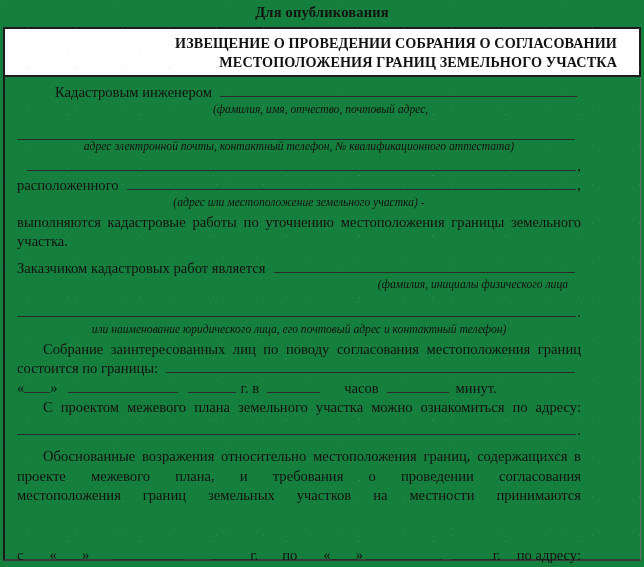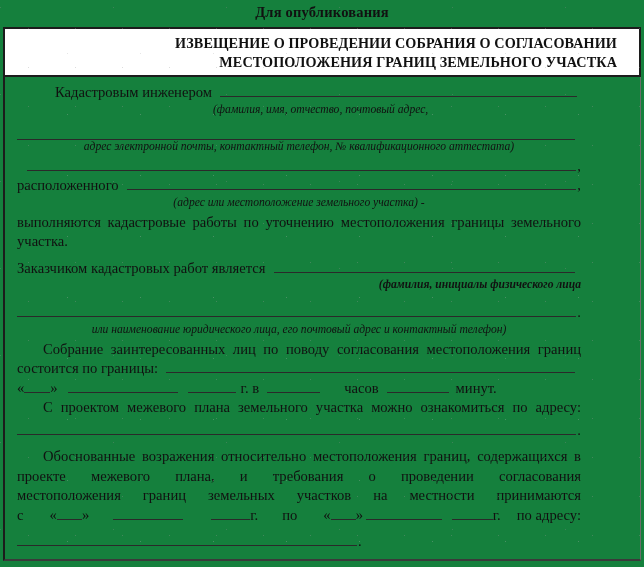--- a/index.html
+++ b/index.html
@@ -119,21 +119,21 @@
 
   
   .cap {
     font-style: italic;
     font-size: 11.6px;
     line-height: 14px;
     font-family: "Liberation Serif", "DejaVu Serif", serif;
     white-space: nowrap;
   }
   .cap-right  { text-align: left; padding-left: 196px; }
-  .cap-right2 { text-align: right; padding-left: 348px; font-weight: bold; }
+  .cap-right2 { text-align: center; padding-left: 348px; }
   .cap-center { text-align: center; }
 
   
   .para {
     text-align: justify;
     text-align-last: left;
     line-height: 19.5px;
   }
   .para-stretch {
     text-align: justify;
@@ -265,21 +265,21 @@
     <div class="para-stretch">местоположения границ земельных участков на местности принимаются</div>
 
     <div class="row" style="align-items:baseline;">
       <span>с</span>
       <span style="margin-left:26px;">«</span>
       <span class="quote-blank"></span>
       <span>»</span>
       <span class="blank-inline" style="width:72px;margin-left:24px;"></span>
       <span class="blank-inline" style="width:40px;margin-left:28px;"></span>
       <span>г.</span>
-      <span style="margin-left:24px;">по</span>
+      <span style="margin-left:24px;margin-top:40px;">по</span>
       <span style="margin-left:26px;">«</span>
       <span class="quote-blank"></span>
       <span>»</span>
       <span class="blank-inline" style="width:78px;margin-left:3px;"></span>
       <span class="blank-inline" style="width:42px;margin-left:10px;"></span>
       <span>г.</span>
       <span class="nb" style="margin-left:16px;">по      адресу:</span>
     </div>
 
     <div class="sp-2"></div>

